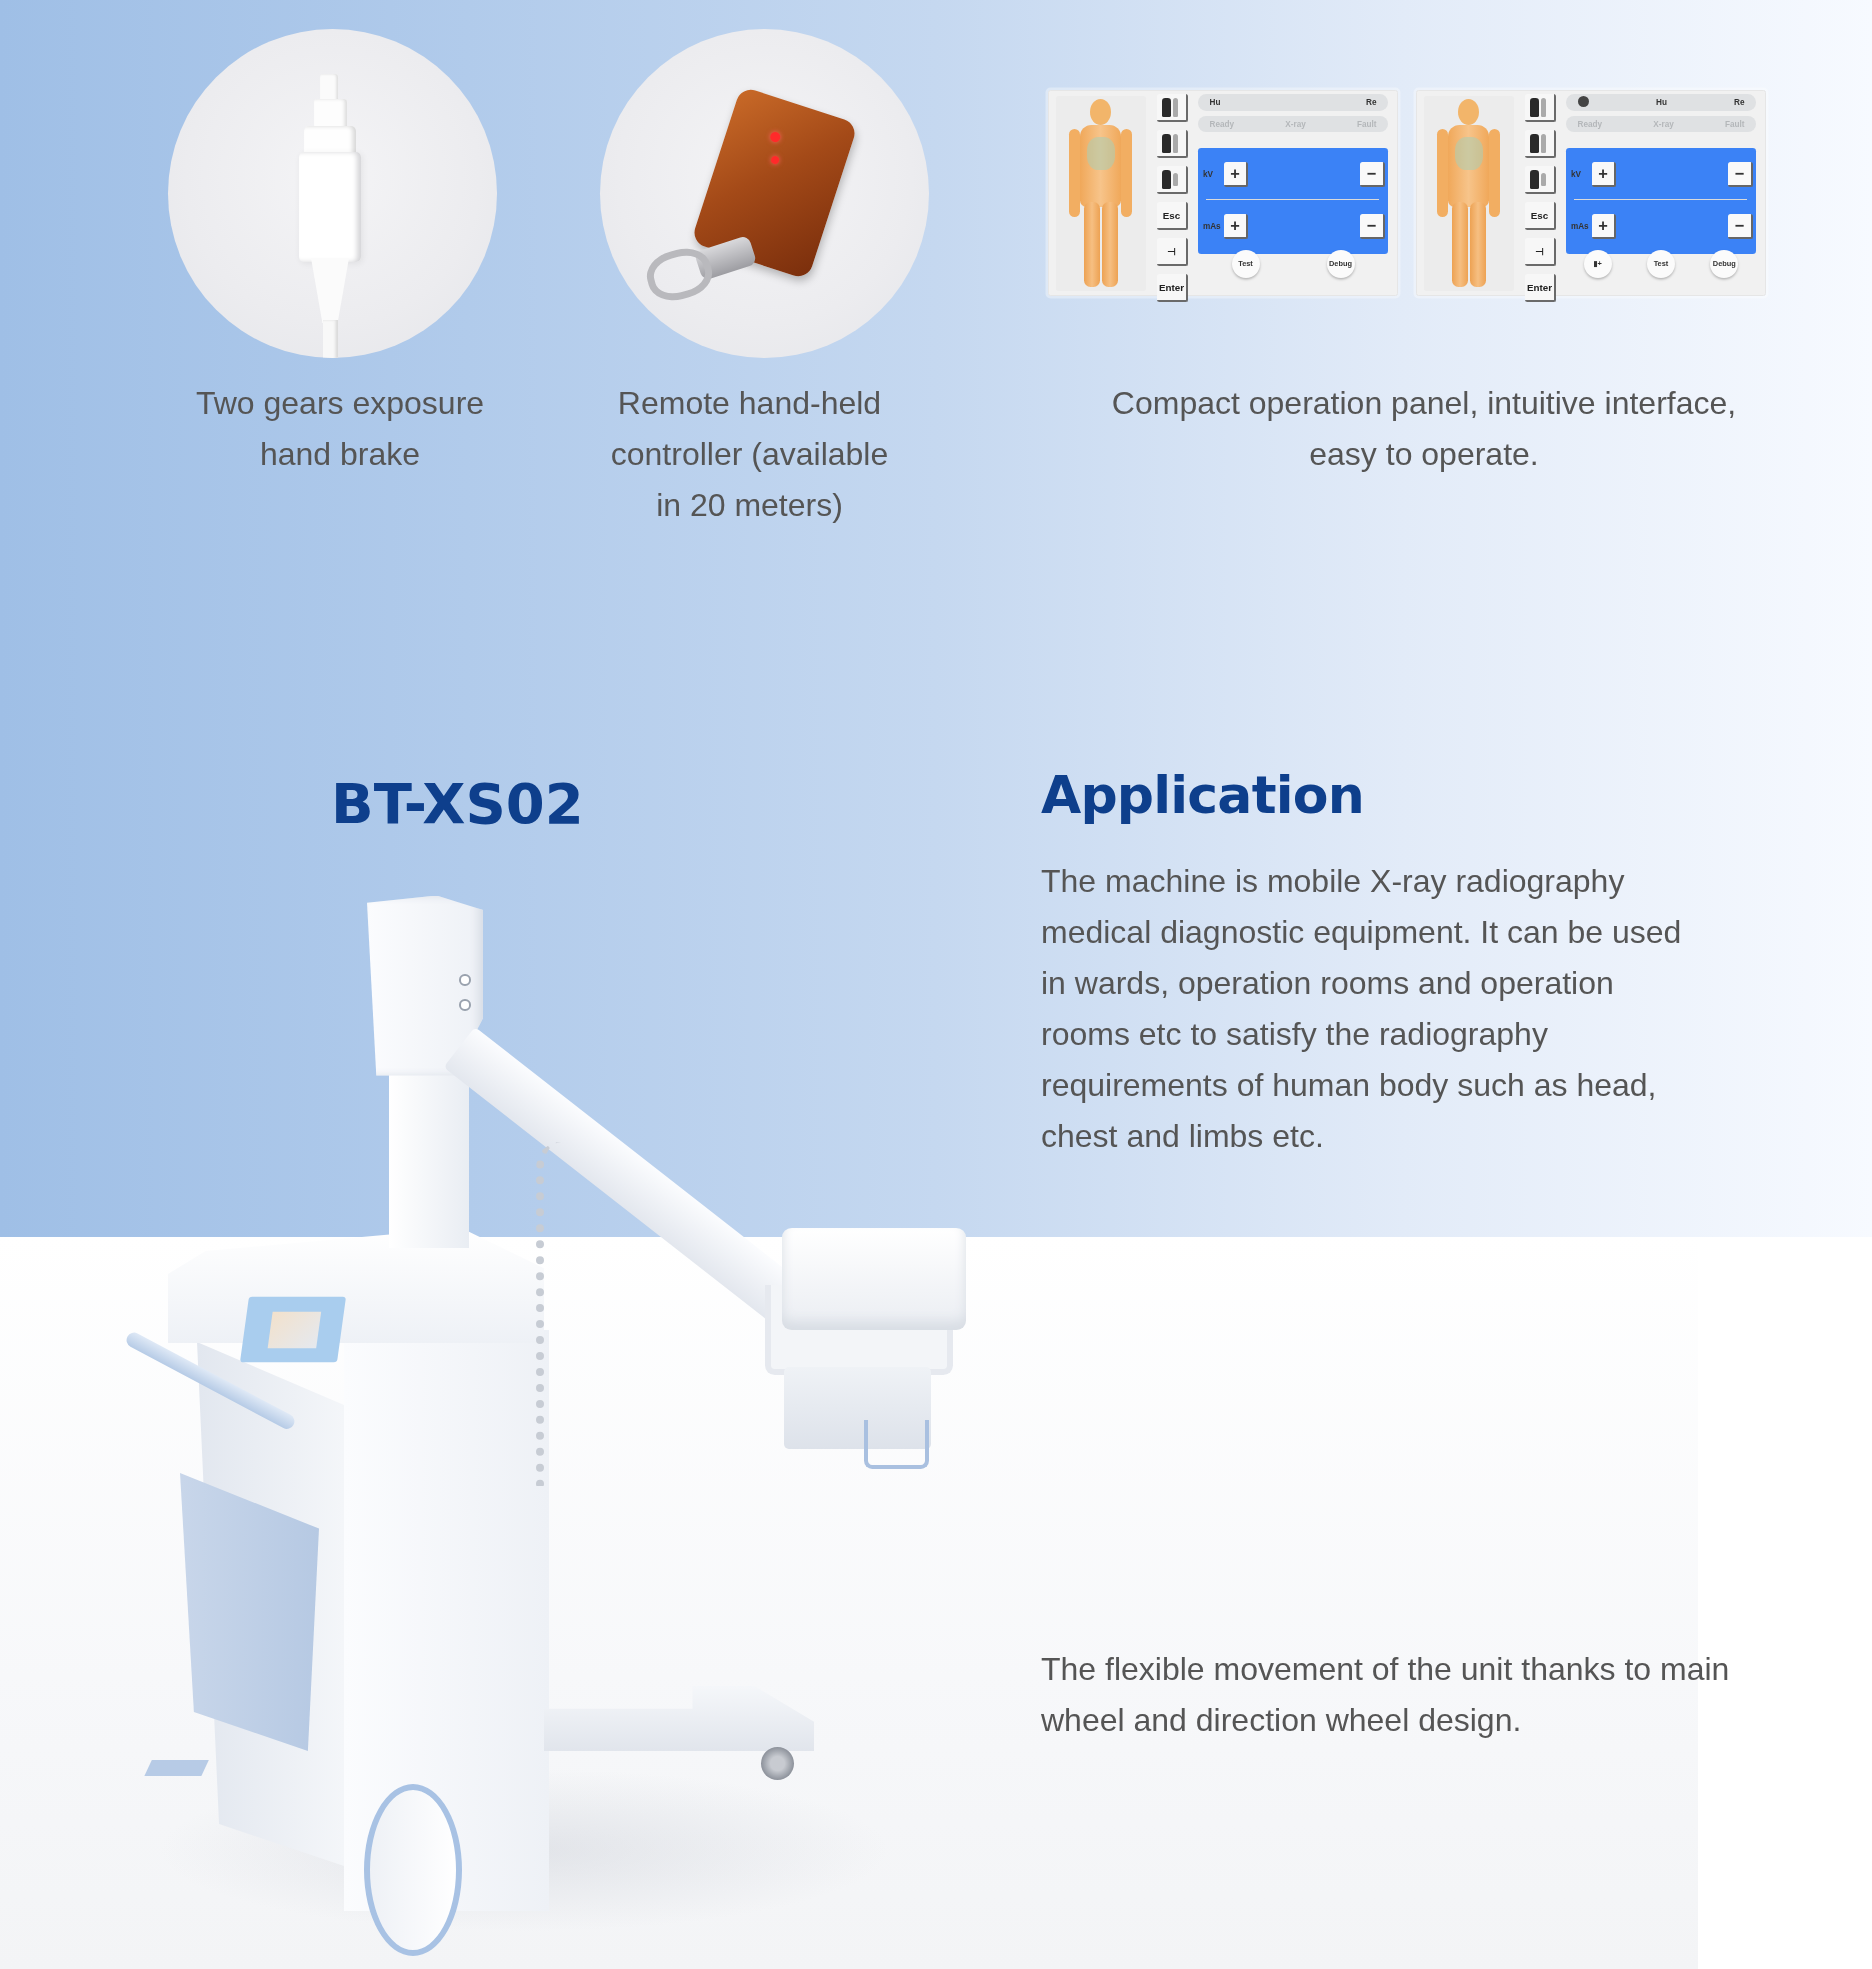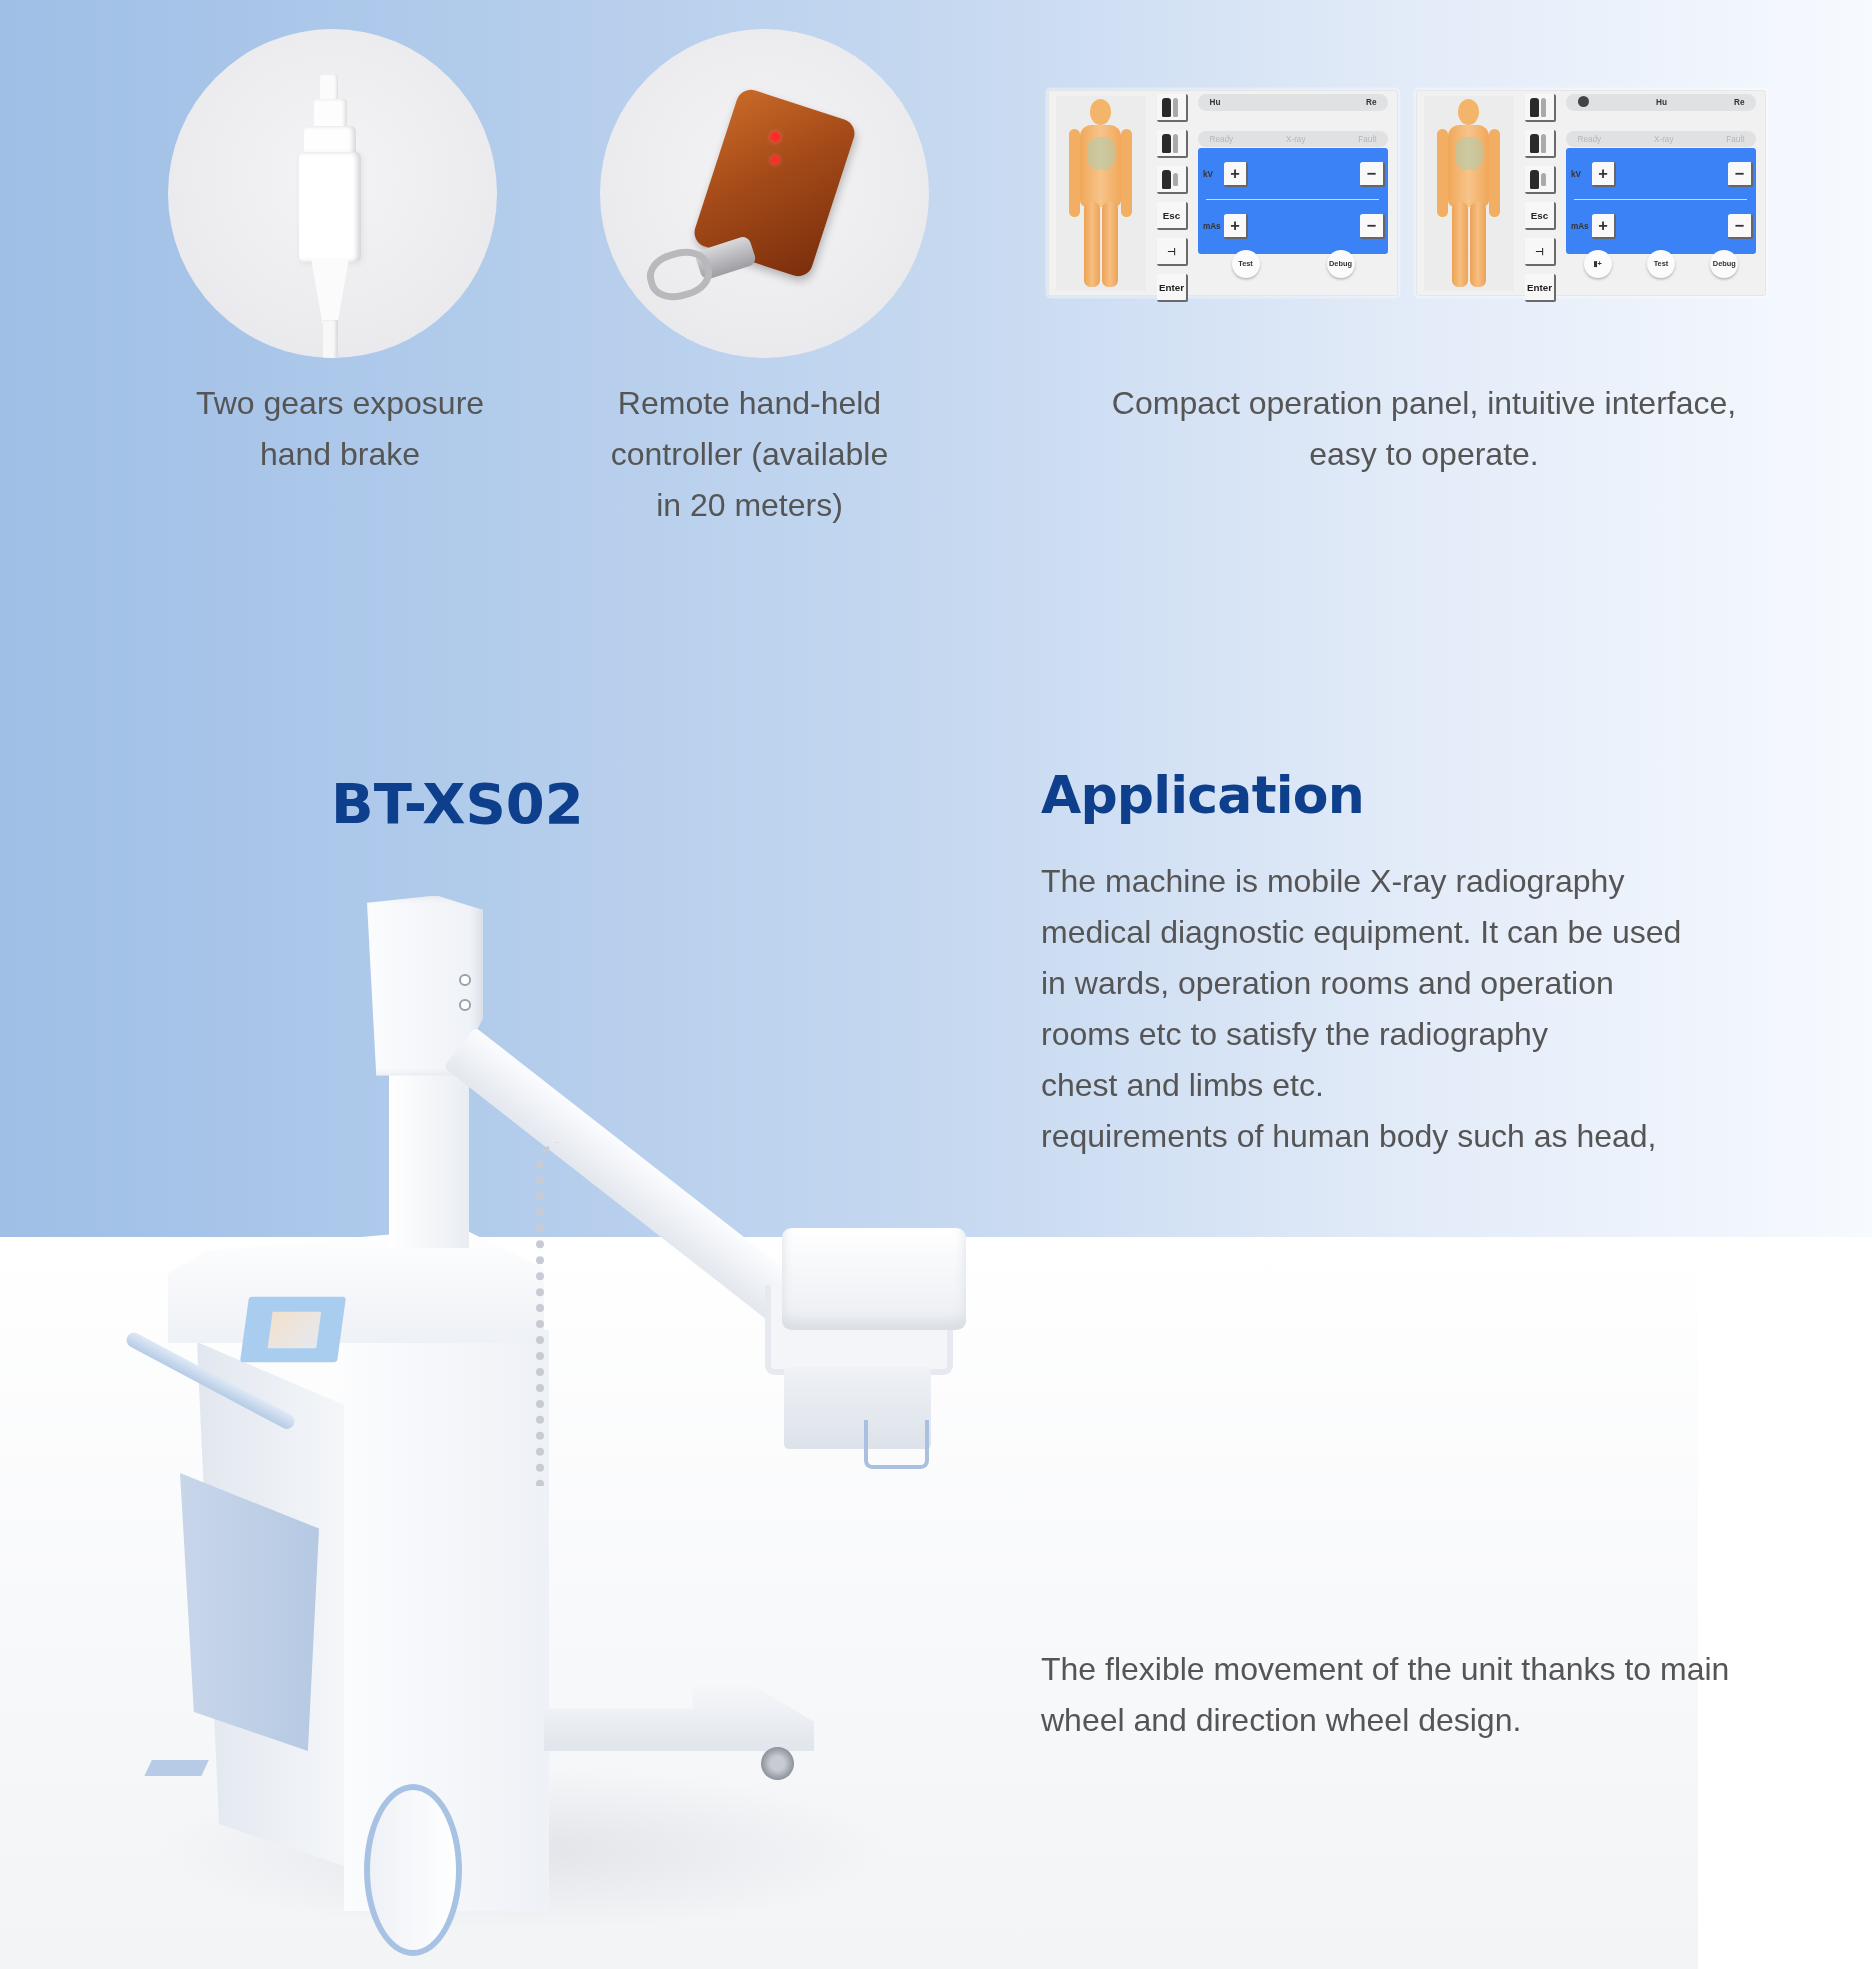--- a/index.html
+++ b/index.html
@@ -78,21 +78,21 @@
     font-size: 9.8px; font-weight: bold; color: #222; display: flex; align-items: center; justify-content: center;
   }
   .ico-person { width: 8.2px; height: 19.6px; background: #2a2a2a; border-radius: 3.3px 3.3px 1.6px 1.6px; margin-right: 2.5px; }
   .ico-person.light { background: #aaaaaa; width: 4.9px; }
 
   .status-bar {
     position: absolute; left: 149px; width: 190px; height: 16.4px; background: #dfe1e3; border-radius: 8.2px;
     font-size: 8.2px; font-weight: bold; color: #333; display: flex; align-items: center; justify-content: space-between; padding: 0 11.5px;
   }
   .status-bar.one { top: 3.3px; }
-  .status-bar.two { top: 40px; color: #b4b7ba; font-weight: normal; }
+  .status-bar.two { top: 25px; color: #b4b7ba; font-weight: bold; }
   .mid-box { position: absolute; left: 149px; top: 57px; width: 190px; height: 106px; background: #3b82f6; border-radius: 3.3px; }
   .row { position: absolute; left: 4.9px; width: 182px; height: 33px; display: flex; align-items: center; }
   .row.kv { top: 9.8px; }
   .row.mas { top: 62px; }
   .row-label { width: 21px; font-size: 8.2px; font-weight: bold; color: #333; }
   .pm-btn {
     width: 24.5px; height: 24.5px; background: #f9f9f9; border-right: 2.5px solid #666; border-bottom: 2.5px solid #666; border-radius: 2.5px;
     font-size: 16.4px; font-weight: bold; color: #333; display: flex; align-items: center; justify-content: center;
   }
   .spacer { flex: 1; }
@@ -331,21 +331,21 @@
   <div class="m-part m-pedal"></div>
   <div class="m-part m-wheel"></div>
 </div>
 
 <div id="app-title">Application</div>
 <div id="app-body">
   <div>The machine is mobile X-ray radiography</div>
   <div>medical diagnostic equipment. It can be used</div>
   <div>in wards, operation rooms and operation</div>
   <div>rooms etc to satisfy the radiography</div>
+  <div>requirements of human body such as head,</div>
   <div>chest and limbs etc.</div>
-  <div>requirements of human body such as head,</div>
 </div>
 
 <div id="mobility-text">
   <div>The flexible movement of the unit thanks to main</div>
   <div>wheel and direction wheel design.</div>
 </div>
 
 
 </body></html>

